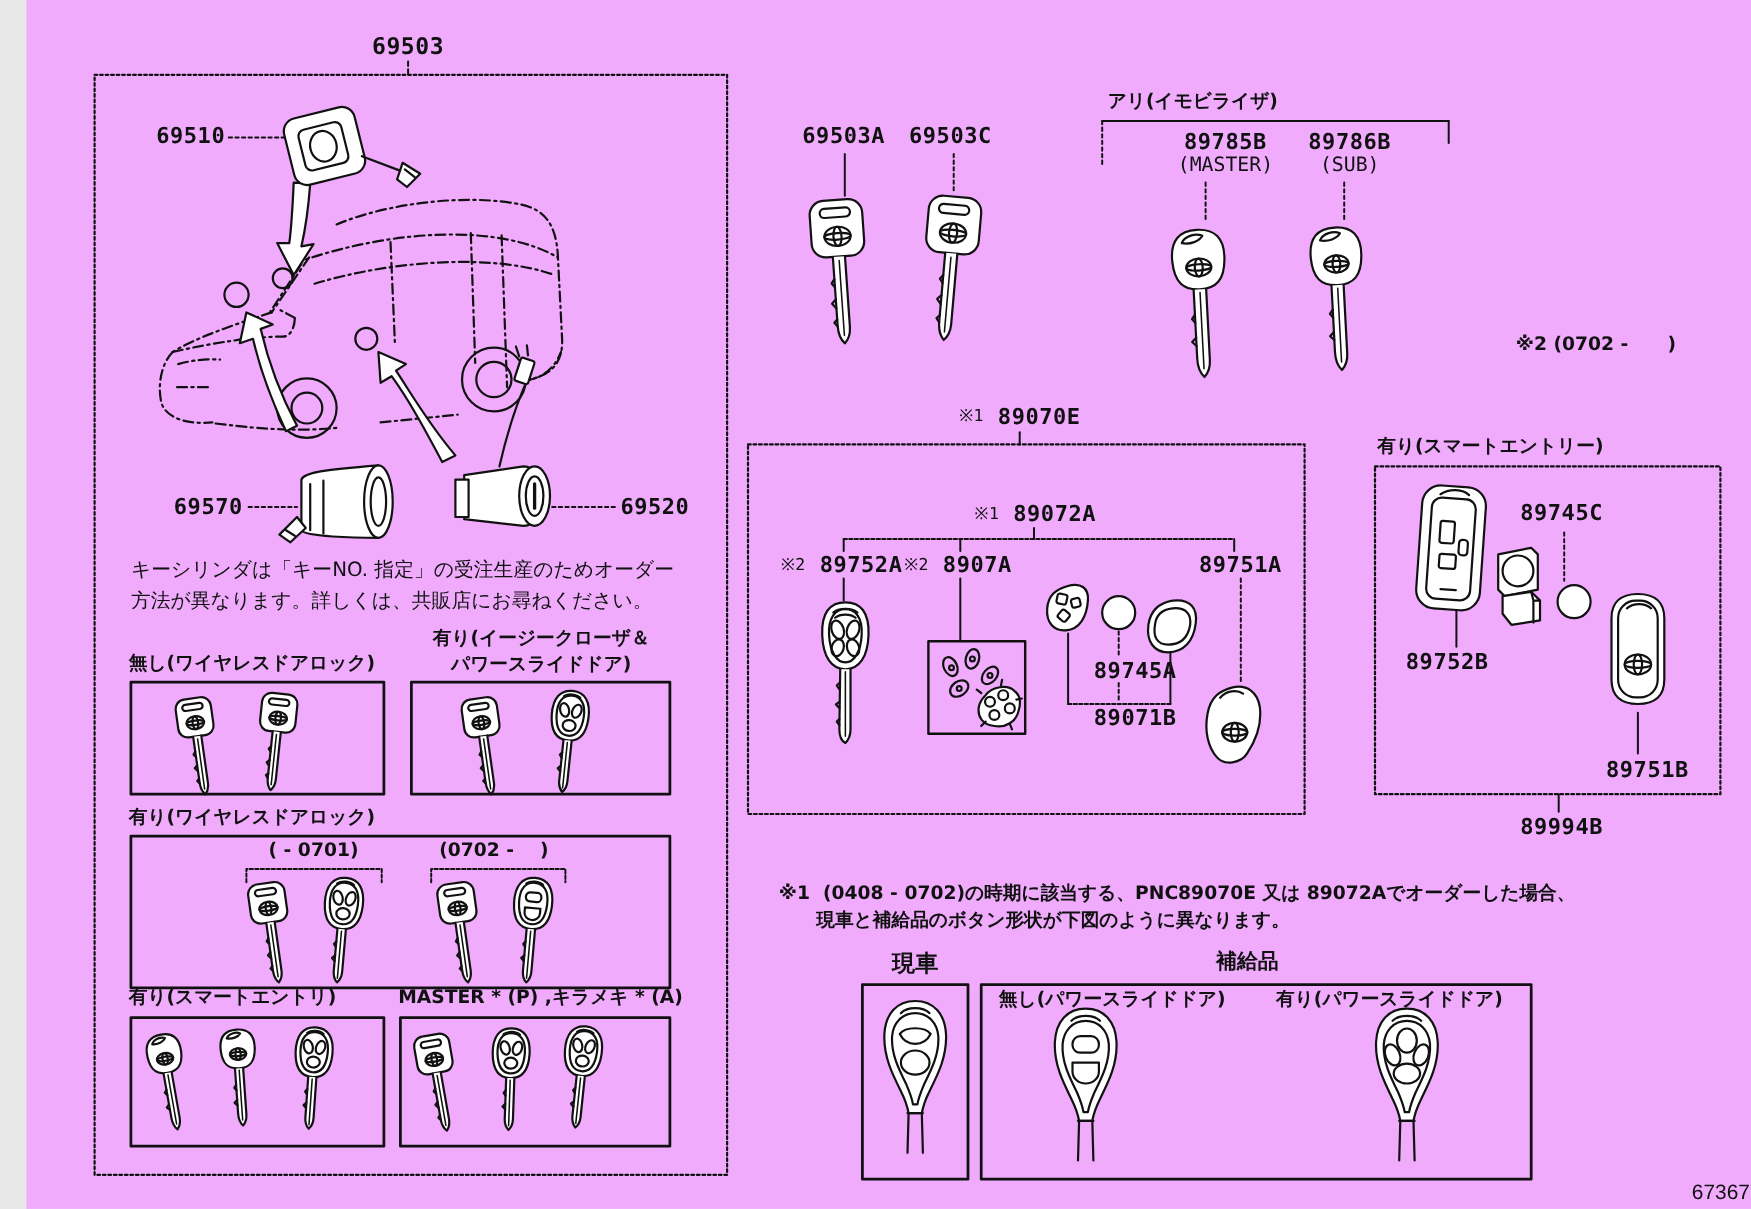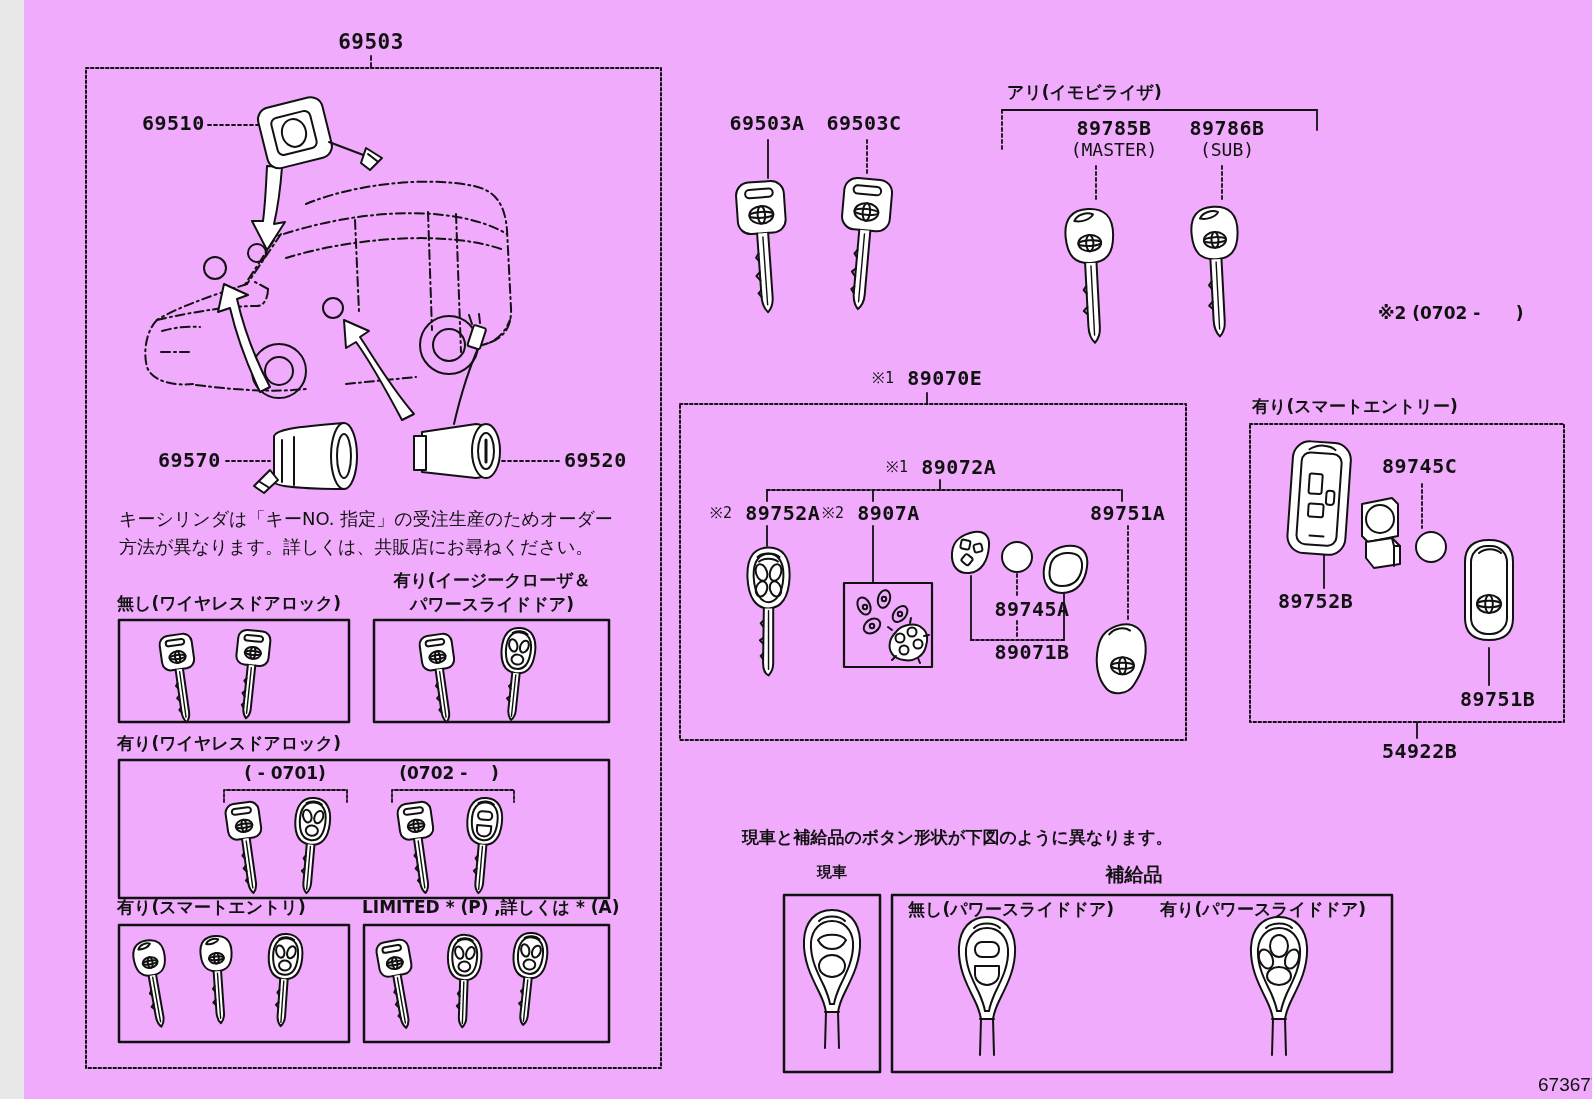--- a/index.html
+++ b/index.html
@@ -344,21 +344,21 @@
 <div class="lb jp-note" style="left:95px;top:509px">キーシリンダは「キーNO. 指定」の受注生産のためオーダー</div>
 <div class="lb jp-note" style="left:95px;top:537px">方法が異なります。詳しくは、共販店にお尋ねください。</div>
 
 <div class="lb jp" style="left:93px;top:594px">無し(ワイヤレスドアロック)</div>
 <div class="lb jp ctr" style="left:350px;top:571px;width:236px">有り(イージークローザ＆</div>
 <div class="lb jp ctr" style="left:350px;top:595px;width:236px">パワースライドドア)</div>
 <div class="lb jp" style="left:93px;top:734px">有り(ワイヤレスドアロック)</div>
 <div class="lb jp ctr" style="left:196px;top:764px;width:130px">( - 0701)</div>
 <div class="lb jp ctr" style="left:360px;top:764px;width:130px">(0702 -    )</div>
 <div class="lb jp" style="left:93px;top:898px">有り(スマートエントリ)</div>
-<div class="lb jp" style="left:338px;top:898px">LIMITED * (P) ,詳しくは * (A)</div>
+<div class="lb jp" style="left:338px;top:898px">MASTER * (P) ,キラメキ * (A)</div>
 
 <div class="lb pn ctr" style="left:693px;top:112px;width:100px">69503A</div>
 <div class="lb pn ctr" style="left:790px;top:112px;width:100px">69503C</div>
 
 <div class="lb jp" style="left:983px;top:83px">アリ(イモビライザ)</div>
 <div class="lb pn ctr" style="left:1040px;top:117px;width:100px">89785B</div>
 <div class="lb tag ctr" style="left:1032px;top:140px;width:116px">(MASTER)</div>
 <div class="lb pn ctr" style="left:1153px;top:117px;width:100px">89786B</div>
 <div class="lb tag ctr" style="left:1153px;top:140px;width:100px">(SUB)</div>
 <div class="lb jp" style="left:1354px;top:304px">※2 (0702 -      )</div>
@@ -368,24 +368,25 @@
 <div class="lb pn" style="left:686px;top:502px"><span class="ref">※2</span> <span>89752A</span></div>
 <div class="lb pn" style="left:798px;top:502px"><span class="ref">※2</span> <span>8907A</span></div>
 <div class="lb pn" style="left:1066px;top:502px">89751A</div>
 <div class="lb pn ctr" style="left:958px;top:598px;width:100px">89745A</div>
 <div class="lb pn ctr" style="left:958px;top:641px;width:100px">89071B</div>
 
 <div class="lb jp" style="left:1228px;top:397px">有り(スマートエントリー)</div>
 <div class="lb pn" style="left:1358px;top:455px">89745C</div>
 <div class="lb pn" style="left:1254px;top:590px">89752B</div>
 <div class="lb pn" style="left:1436px;top:688px">89751B</div>
-<div class="lb pn" style="left:1358px;top:740px">54922B</div>
-
+<div class="lb pn" style="left:1358px;top:740px">89994B</div>
+
+<div class="lb jp" style="left:684px;top:803px">※1  (0408 - 0702)の時期に該当する、PNC89070E 又は 89072Aでオーダーした場合、</div>
 <div class="lb jp" style="left:718px;top:828px">現車と補給品のボタン形状が下図のように異なります。</div>
 
-<div class="lb jp ctr" style="left:760px;top:864px;width:96px;font-size:15px">現車</div>
+<div class="lb jp ctr" style="left:760px;top:864px;width:96px;font-size:21px">現車</div>
 <div class="lb jp ctr" style="left:1010px;top:864px;width:200px;font-size:19px">補給品</div>
 <div class="lb jp" style="left:884px;top:900px">無し(パワースライドドア)</div>
 <div class="lb jp" style="left:1136px;top:900px">有り(パワースライドドア)</div>
 
 <div class="lb" style="left:1514px;top:1074px;font-family:Liberation Sans, sans-serif;font-size:19px"><span>673677</span><span class="clip-bar"></span></div>
 
 </div>
 
 </body></html>

